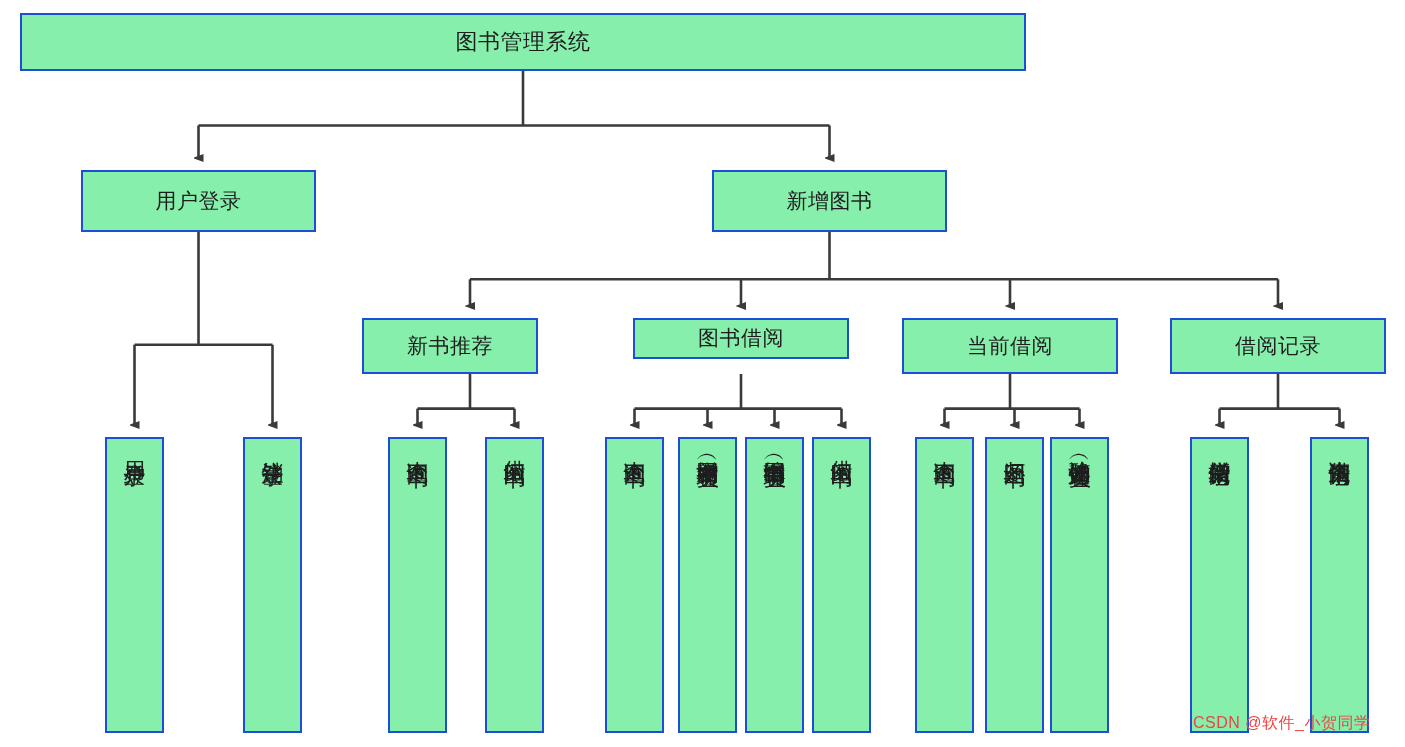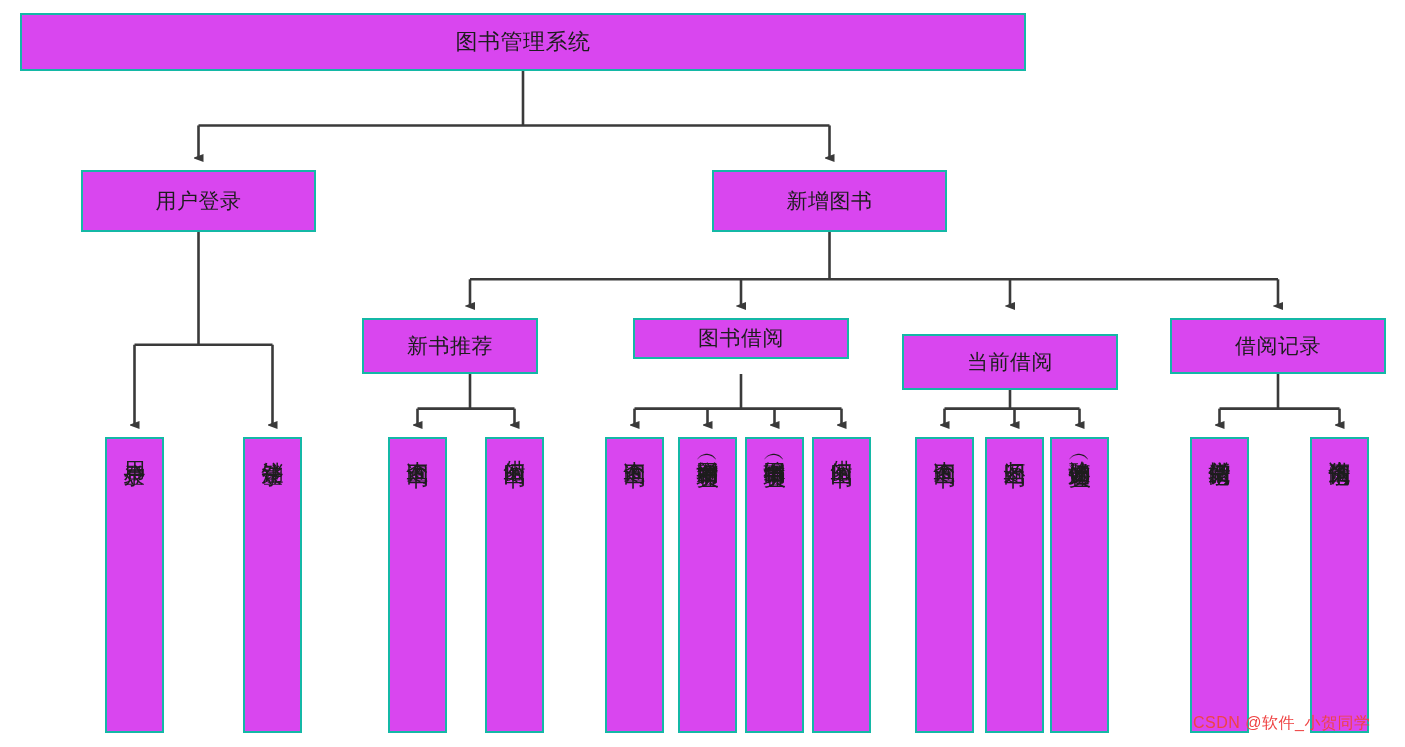--- a/index.html
+++ b/index.html
@@ -22,22 +22,22 @@
     position: absolute;
     left: 0;
     top: 0;
     width: 1405px;
     height: 747px;
     pointer-events: none;
   }
   .node {
     position: absolute;
     box-sizing: border-box;
-    border: 2px solid #14b8a6;
-    background: #d946ef;
+    border: 2px solid #1d4ed8;
+    background: #86efac;
     display: flex;
     align-items: center;
     justify-content: center;
     text-align: center;
   }
   .node .lbl {
     display: block;
     color: #1d1d1d;
     line-height: 1.18;
   }
@@ -131,21 +131,21 @@
       </div>
       <div class="node horiz" style="left: 712px; top: 170px; width: 235px; height: 62px;">
         <span class="lbl">新增图书</span>
       </div>
       <div class="node horiz" style="left: 362px; top: 318px; width: 176px; height: 56px;">
         <span class="lbl">新书推荐</span>
       </div>
       <div class="node horiz" style="left: 633px; top: 318px; width: 216px; height: 41px;">
         <span class="lbl">图书借阅</span>
       </div>
-      <div class="node horiz" style="left: 902px; top: 318px; width: 216px; height: 56px; margin-top: 16px;">
+      <div class="node horiz" style="left: 902px; top: 318px; width: 216px; height: 56px;">
         <span class="lbl">当前借阅</span>
       </div>
       <div class="node horiz" style="left: 1170px; top: 318px; width: 216px; height: 56px;">
         <span class="lbl">借阅记录</span>
       </div>
       <div class="node vert" style="left: 105px; top: 437px; width: 59px; height: 296px;">
         <span class="lbl">用户登录</span>
       </div>
       <div class="node vert" style="left: 243px; top: 437px; width: 59px; height: 296px;">
         <span class="lbl">注销登录</span>

